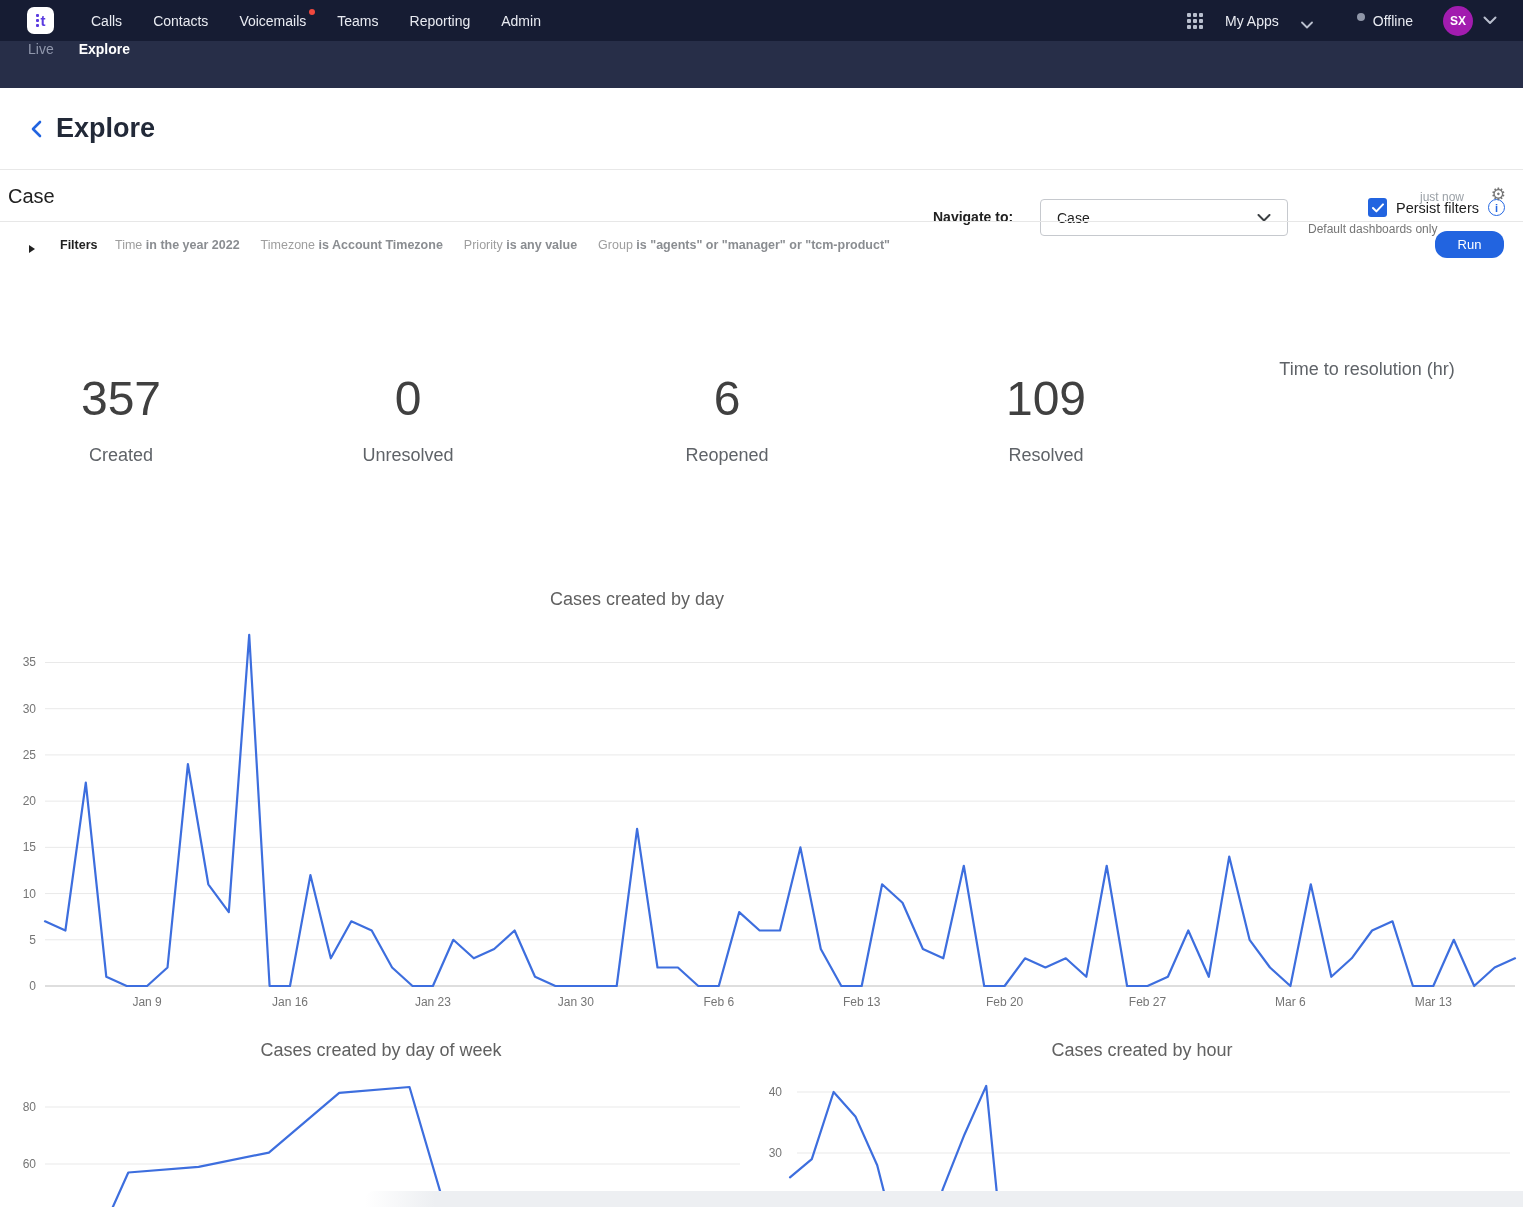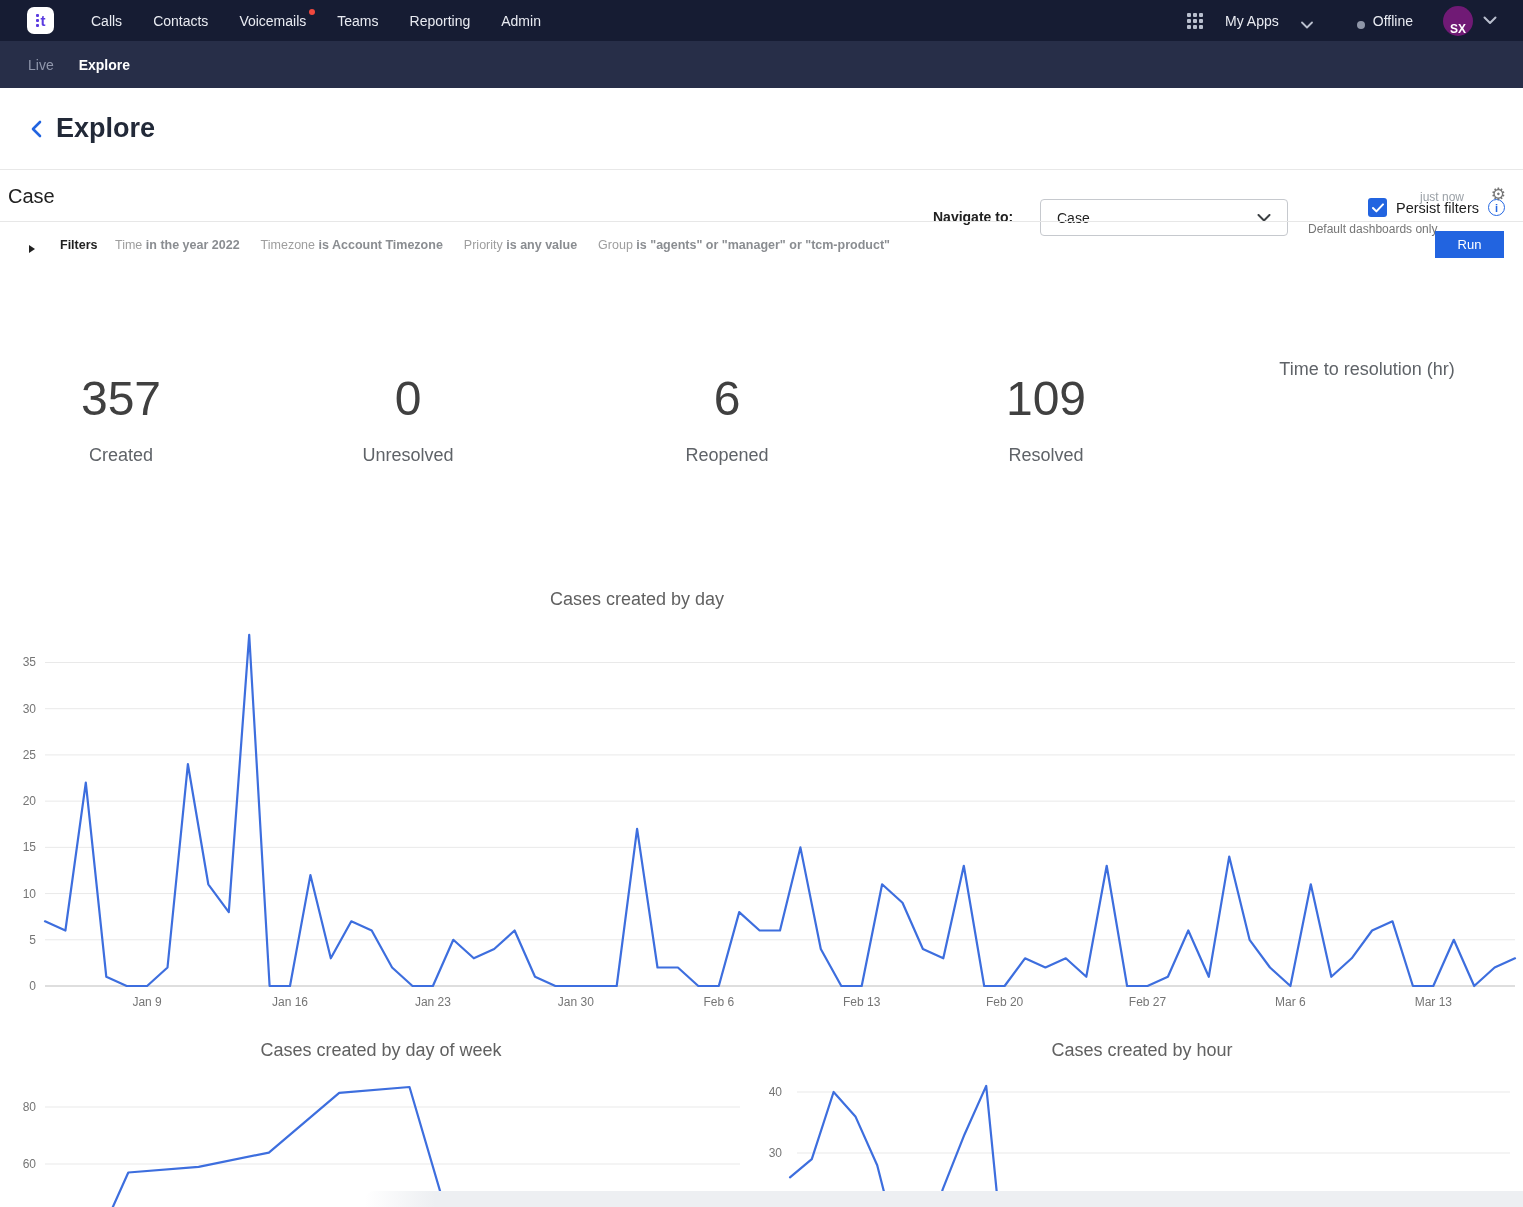--- a/index.html
+++ b/index.html
@@ -16,29 +16,29 @@
   .logo-dots i { width:3px; height:3px; background:#5b3be0; border-radius:1px; display:block; }
   .logo-t { color:#5b3be0; font-weight:bold; font-size:15px; line-height:15px; }
   .nav-items { display:flex; gap:31px; margin-left:37px; }
   .nav-item { position:relative; color:#e9ebf2; font-size:14px; cursor:pointer; }
   .nav-badge { position:absolute; top:-4px; right:-9px; width:6px; height:6px; border-radius:50%; background:#f0483e; }
   .topnav-right { margin-left:auto; display:flex; align-items:center; margin-right:26px; }
   .grid-icon { display:grid; grid-template-columns:repeat(3,4px); grid-template-rows:repeat(3,4px); gap:2px; }
   .grid-icon i { background:#b9bfce; border-radius:1px; }
   .apps { display:flex; align-items:flex-end; gap:22px; cursor:pointer; }
   .apps-label, .status-label { color:#e9ebf2; font-size:14px; }
-  .status { display:flex; align-items:flex-end; gap:8px; margin-left:44px; cursor:pointer; }
+  .status { display:flex; align-items:flex-start; gap:8px; margin-left:44px; cursor:pointer; }
   .status-dot { width:8px; height:8px; border-radius:50%; background:#8f96a8; }
-  .avatar { width:30px; height:30px; border-radius:50%; background:#701a75; color:#fff; font-size:12px;
-            font-weight:bold; display:flex; align-items:flex-end; justify-content:center; margin-left:30px; cursor:pointer; }
+  .avatar { width:30px; height:30px; border-radius:50%; background:#a21caf; color:#fff; font-size:12px;
+            font-weight:bold; display:flex; align-items:center; justify-content:center; margin-left:30px; cursor:pointer; }
   .acct-chevron { margin-left:10px; cursor:pointer; }
 
   
   .subnav { position:absolute; left:0; top:41px; width:1523px; height:47px; background:#272e48;
-            display:flex; align-items:center; gap:25px; padding-left:28px; }
+            display:flex; gap:25px; padding-left:28px; }
   .subnav-item { font-size:14px; color:#9097ac; cursor:pointer; }
   .subnav-item.active { color:#fff; font-weight:bold; }
 
   
   .page-header { position:absolute; left:0; top:88px; width:1523px; height:82px; background:#fff;
                  border-bottom:1px solid #e8e8e8; }
   .back-btn { position:absolute; left:30px; top:32px; cursor:pointer; }
   .page-title { position:absolute; left:56px; top:25px; font-size:27px; font-weight:600; color:#222938; }
   .nav-to-label { position:absolute; left:933px; top:121px; font-size:14px; font-weight:bold; color:#212121; }
   .select { position:absolute; left:1040px; top:111px; width:248px; height:37px; border:1px solid #c6c9ce;
@@ -63,21 +63,21 @@
   
   .filter-bar { position:absolute; left:0; top:222px; width:1523px; height:54px; }
   .caret { position:absolute; left:29px; top:23px; width:0; height:0;
            border-left:6px solid #212121; border-top:4px solid transparent; border-bottom:4px solid transparent; cursor:pointer; }
   .filters-label { position:absolute; left:44px; top:16px; font-size:12.5px; font-weight:bold; color:#212121; cursor:pointer;padding-left:16px; }
   .filter-items { position:absolute; left:103px; top:16px; display:flex; gap:21px;margin-left:12px; }
   .f-item { font-size:12.5px; cursor:default; white-space:nowrap; }
   .f-field { color:#9e9e9e; }
   .f-cond { color:#8a8d91; font-weight:bold; }
   .run-btn { position:absolute; right:19px; top:9px; width:69px; height:27px; background:#2264e0; color:#fff;
-             font-size:13px; font-weight:500; border:none; border-radius:0; cursor:pointer;
+             font-size:13px; font-weight:500; border:none; border-radius:12px; cursor:pointer;
              font-family:"Liberation Sans","DejaVu Sans",sans-serif; }
 
   
   .kpi { position:absolute; top:356px; transform:translateX(-50%); text-align:center; }
   .kpi-value { font-size:48px; font-weight:300; color:#404040; line-height:86px; white-space:nowrap; }
   .kpi-label { font-size:18px; color:#5f6368; margin-top:3px; white-space:nowrap; }
 
   
   .chart-title { position:absolute; font-size:18px; color:#616161; text-align:center; pointer-events:none; }
   #title-main { left:0; top:589px; width:1274px; }

